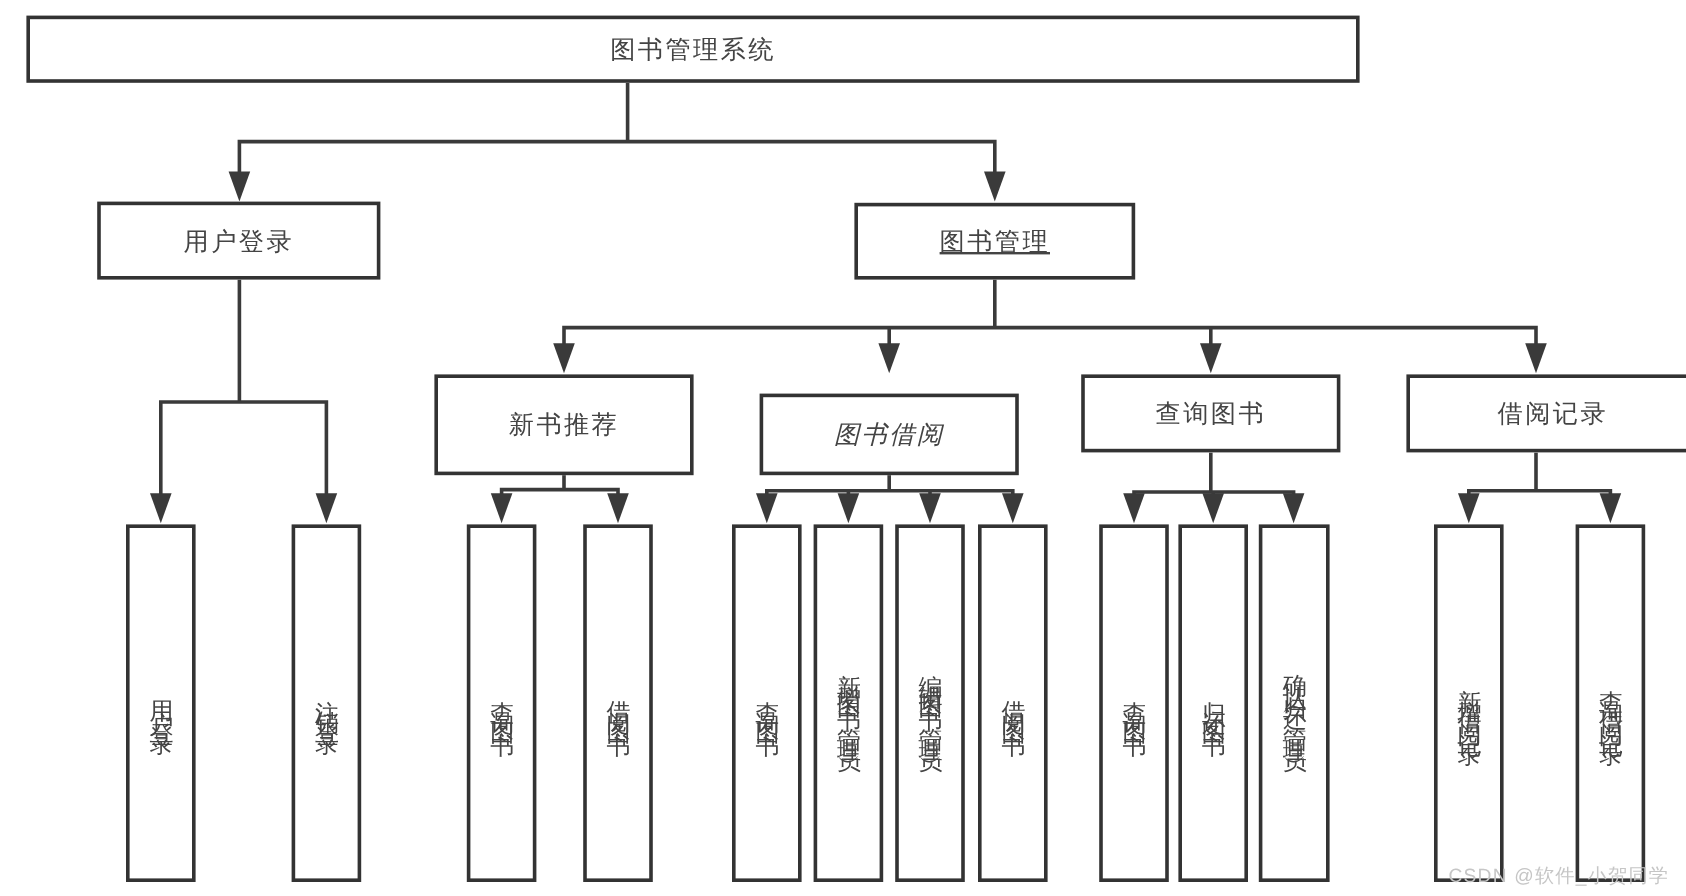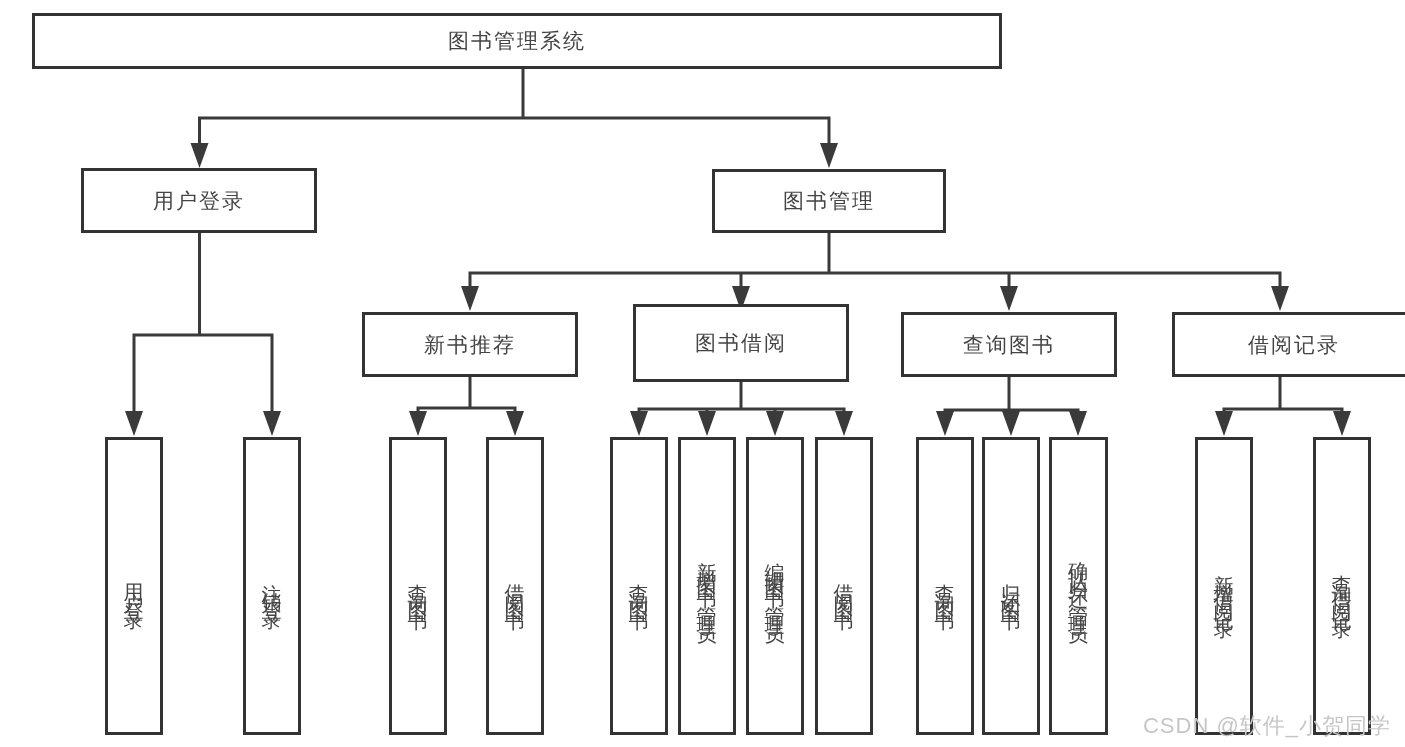--- a/index.html
+++ b/index.html
@@ -49,46 +49,46 @@
     white-space: nowrap;
   }
   .v-box span {
     writing-mode: vertical-rl;
     text-orientation: mixed;
     font-size: 20px;
     letter-spacing: 9px;
     line-height: 1.1;
   }
   
-  #n-root            { left: 32px;   top: 13px;  width: 970px; height: 56px; }
+  #n-root            { left: 22px;   top: 13px;  width: 1111px; height: 56px; }
   #n-user-login      { left: 81px;   top: 168px; width: 236px;  height: 65px; }
-  #n-book-mgmt       { left: 712px;  top: 169px; width: 234px;  height: 64px; }
-  #n-new-book        { left: 362px;  top: 312px; width: 216px;  height: 65px; }
-  #n-book-borrow     { left: 633px;  top: 304px; width: 216px;  height: 78px; }
+  #n-book-mgmt       { left: 712px;  top: 169px; width: 234px;  height: 64px; text-decoration: underline; }
+  #n-new-book        { left: 362px;  top: 312px; width: 216px;  height: 84px; }
+  #n-book-borrow     { left: 633px;  top: 328px; width: 216px;  height: 68px; font-style: italic; }
   #n-current-borrow  { left: 901px;  top: 312px; width: 216px;  height: 65px; }
   #n-borrow-record   { left: 1172px; top: 312px; width: 244px;  height: 65px; }
   .leaf { top: 437px; height: 298px; width: 58px; }
   #n-ul-user-login   { left: 105px; }
   #n-ul-logout       { left: 243px; }
   #n-nb-query-book   { left: 389px; }
   #n-nb-borrow-book  { left: 486px; }
   #n-bb-query-book   { left: 610px; }
   #n-bb-add-book     { left: 678px; }
   #n-bb-edit-book    { left: 746px; }
   #n-bb-borrow-book  { left: 815px; }
   #n-cb-query-book   { left: 916px; }
   #n-cb-return-book  { left: 982px; }
   #n-cb-confirm-return { left: 1049px; width: 59px; }
   #n-br-add-record   { left: 1195px; }
   #n-br-query-record { left: 1313px; }
   .watermark {
     position: absolute;
     right: 14px;
     bottom: 6px;
-    font-size: 22px;
+    font-size: 16px;
     letter-spacing: 1px;
     color: var(--watermark, #c6c6c6);
     white-space: nowrap;
     margin-left: 22px;
   }
 </style>
 </head>
 <body>
 
 <div class="stage">

